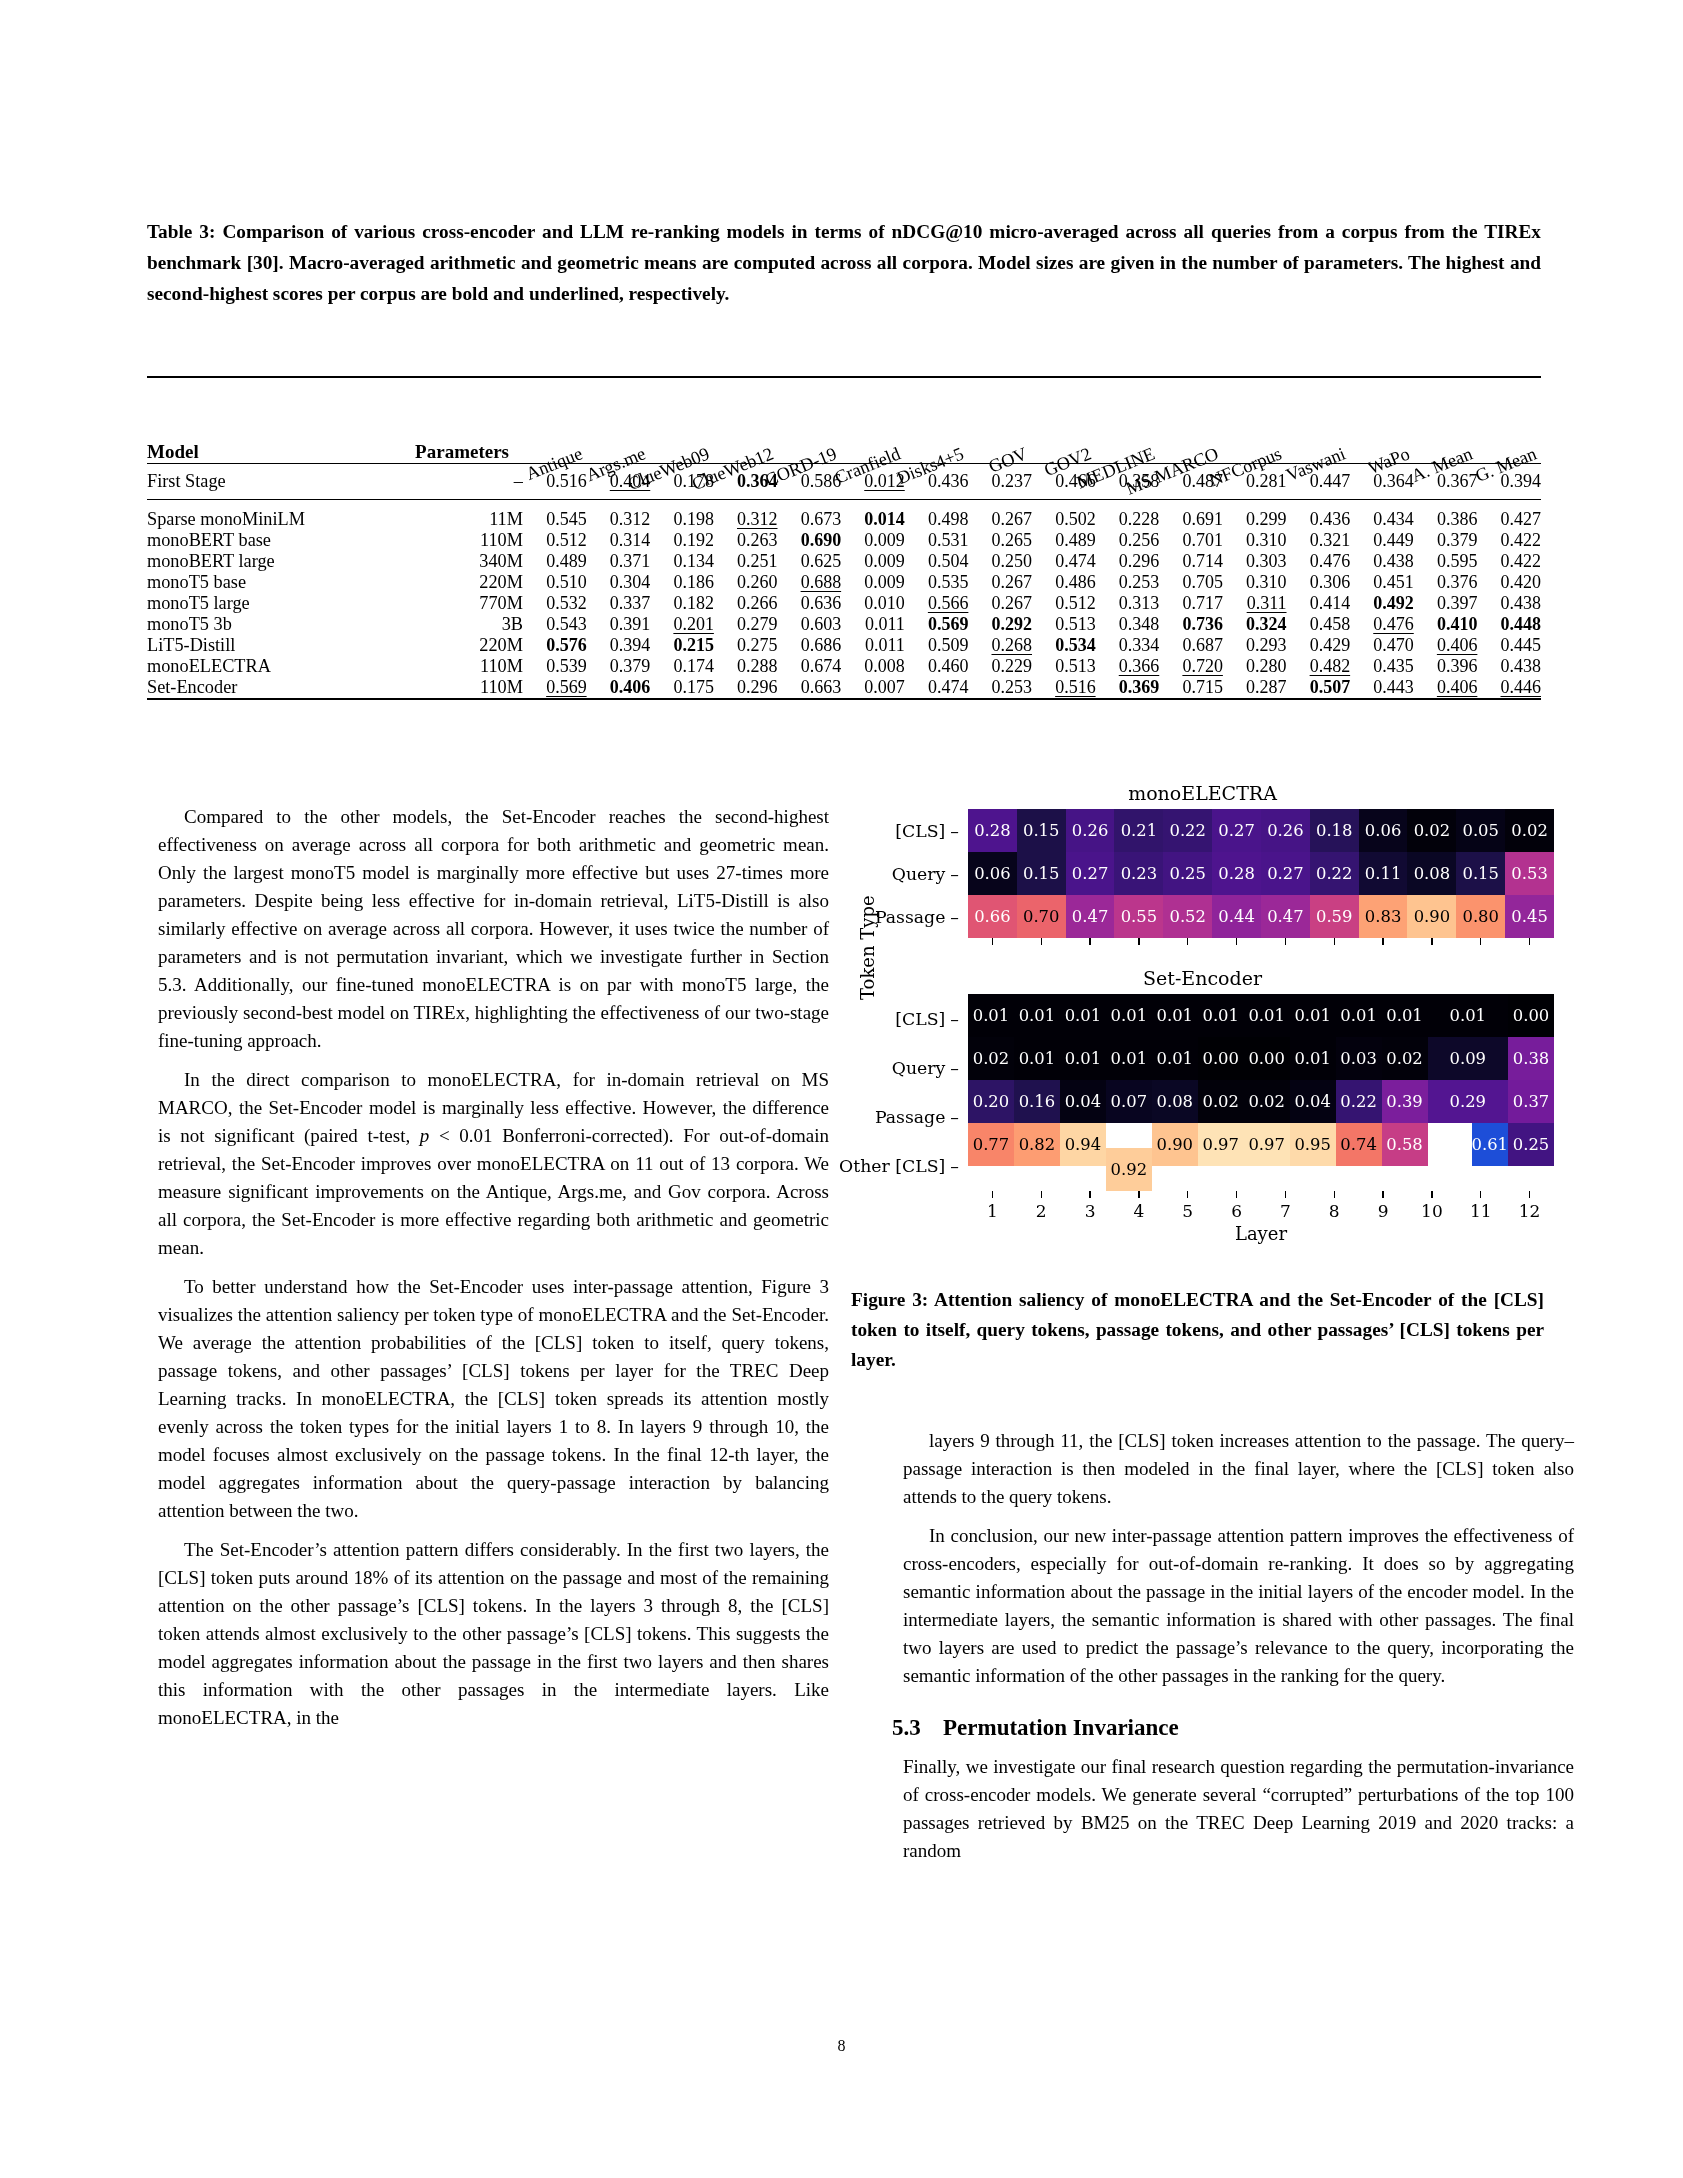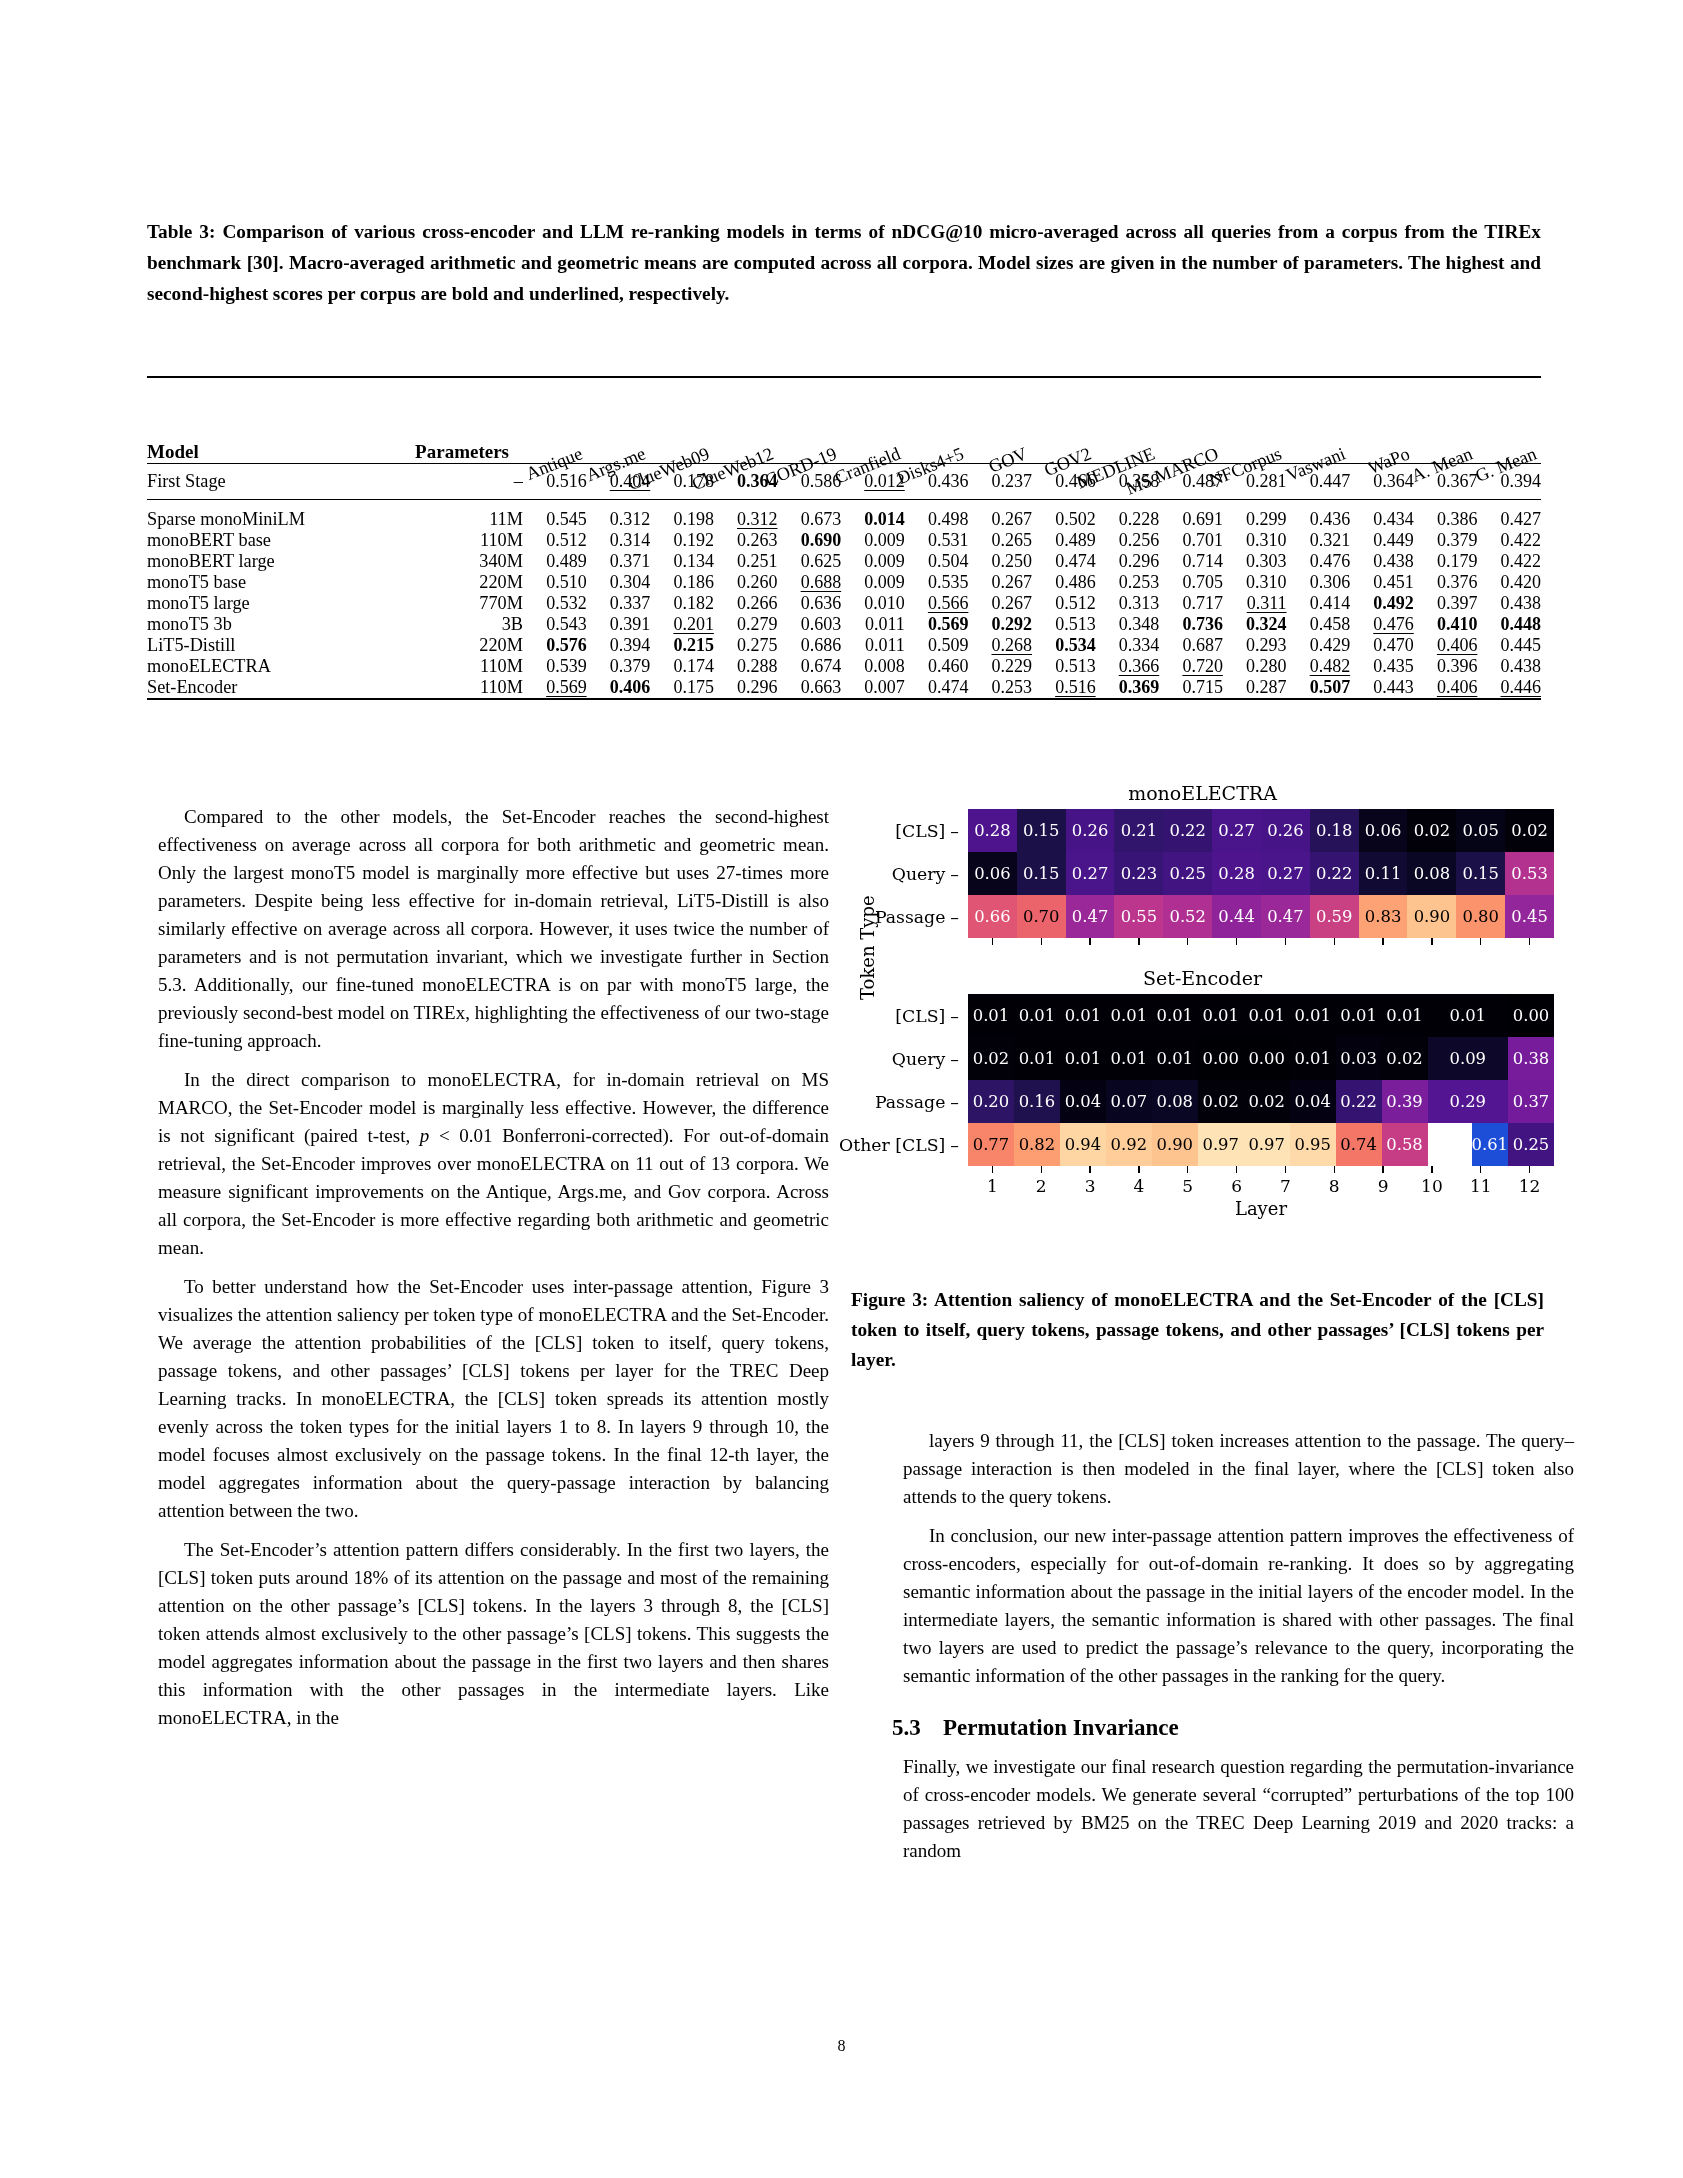--- a/index.html
+++ b/index.html
@@ -228,21 +228,21 @@
             <td class="num"><span class="">0.625</span></td>
             <td class="num"><span class="">0.009</span></td>
             <td class="num"><span class="">0.504</span></td>
             <td class="num"><span class="">0.250</span></td>
             <td class="num"><span class="">0.474</span></td>
             <td class="num"><span class="">0.296</span></td>
             <td class="num"><span class="">0.714</span></td>
             <td class="num"><span class="">0.303</span></td>
             <td class="num"><span class="">0.476</span></td>
             <td class="num"><span class="">0.438</span></td>
-            <td class="num"><span class="">0.179</span></td>
+            <td class="num"><span class="">0.595</span></td>
             <td class="num"><span class="">0.422</span></td>
           </tr>
           <tr class="">
             <td class="name">monoT5 base</td>
             <td class="param">220M</td>
             <td class="num"><span class="">0.510</span></td>
             <td class="num"><span class="">0.304</span></td>
             <td class="num"><span class="">0.186</span></td>
             <td class="num"><span class="">0.260</span></td>
             <td class="num"><span class="u">0.688</span></td>
@@ -498,21 +498,21 @@
           <div class="cell" style="background:rgb(2,1,10);color:#fff;">0.02</div>
           <div class="cell" style="background:rgb(2,1,10);color:#fff;">0.02</div>
           <div class="cell" style="background:rgb(4,2,18);color:#fff;">0.04</div>
           <div class="cell" style="background:rgb(53,20,113);color:#fff;">0.22</div>
           <div class="cell" style="background:rgb(123,30,156);color:#fff;">0.39</div>
           <div class="cell" style="background:rgb(83,21,145);color:#fff;">0.29</div>
           <div class="cell" style="background:rgb(115,27,155);color:#fff;">0.37</div>
           <div class="cell" style="background:rgb(248,133,105);color:#000;">0.77</div>
           <div class="cell" style="background:rgb(253,157,114);color:#000;">0.82</div>
           <div class="cell" style="background:rgb(254,214,164);color:#000;">0.94</div>
-          <div class="cell" style="background:rgb(254,205,154);color:#000;">0.92</div>
+          <div class="cell" style="background:rgb(254,205,154);color:#000;margin-top:25px;">0.92</div>
           <div class="cell" style="background:rgb(254,196,144);color:#000;">0.90</div>
           <div class="cell" style="background:rgb(254,227,182);color:#000;">0.97</div>
           <div class="cell" style="background:rgb(254,227,182);color:#000;">0.97</div>
           <div class="cell" style="background:rgb(254,218,170);color:#000;">0.95</div>
           <div class="cell" style="background:rgb(243,118,103);color:#000;">0.74</div>
           <div class="cell" style="background:rgb(198,61,134);color:#fff;">0.58</div>
           <div class="cell" style="background:#1d4ed8;color:#fff;margin-left:44px;">0.61</div>
           <div class="cell" style="background:rgb(66,20,130);color:#fff;">0.25</div>
         </div>
       </div>

